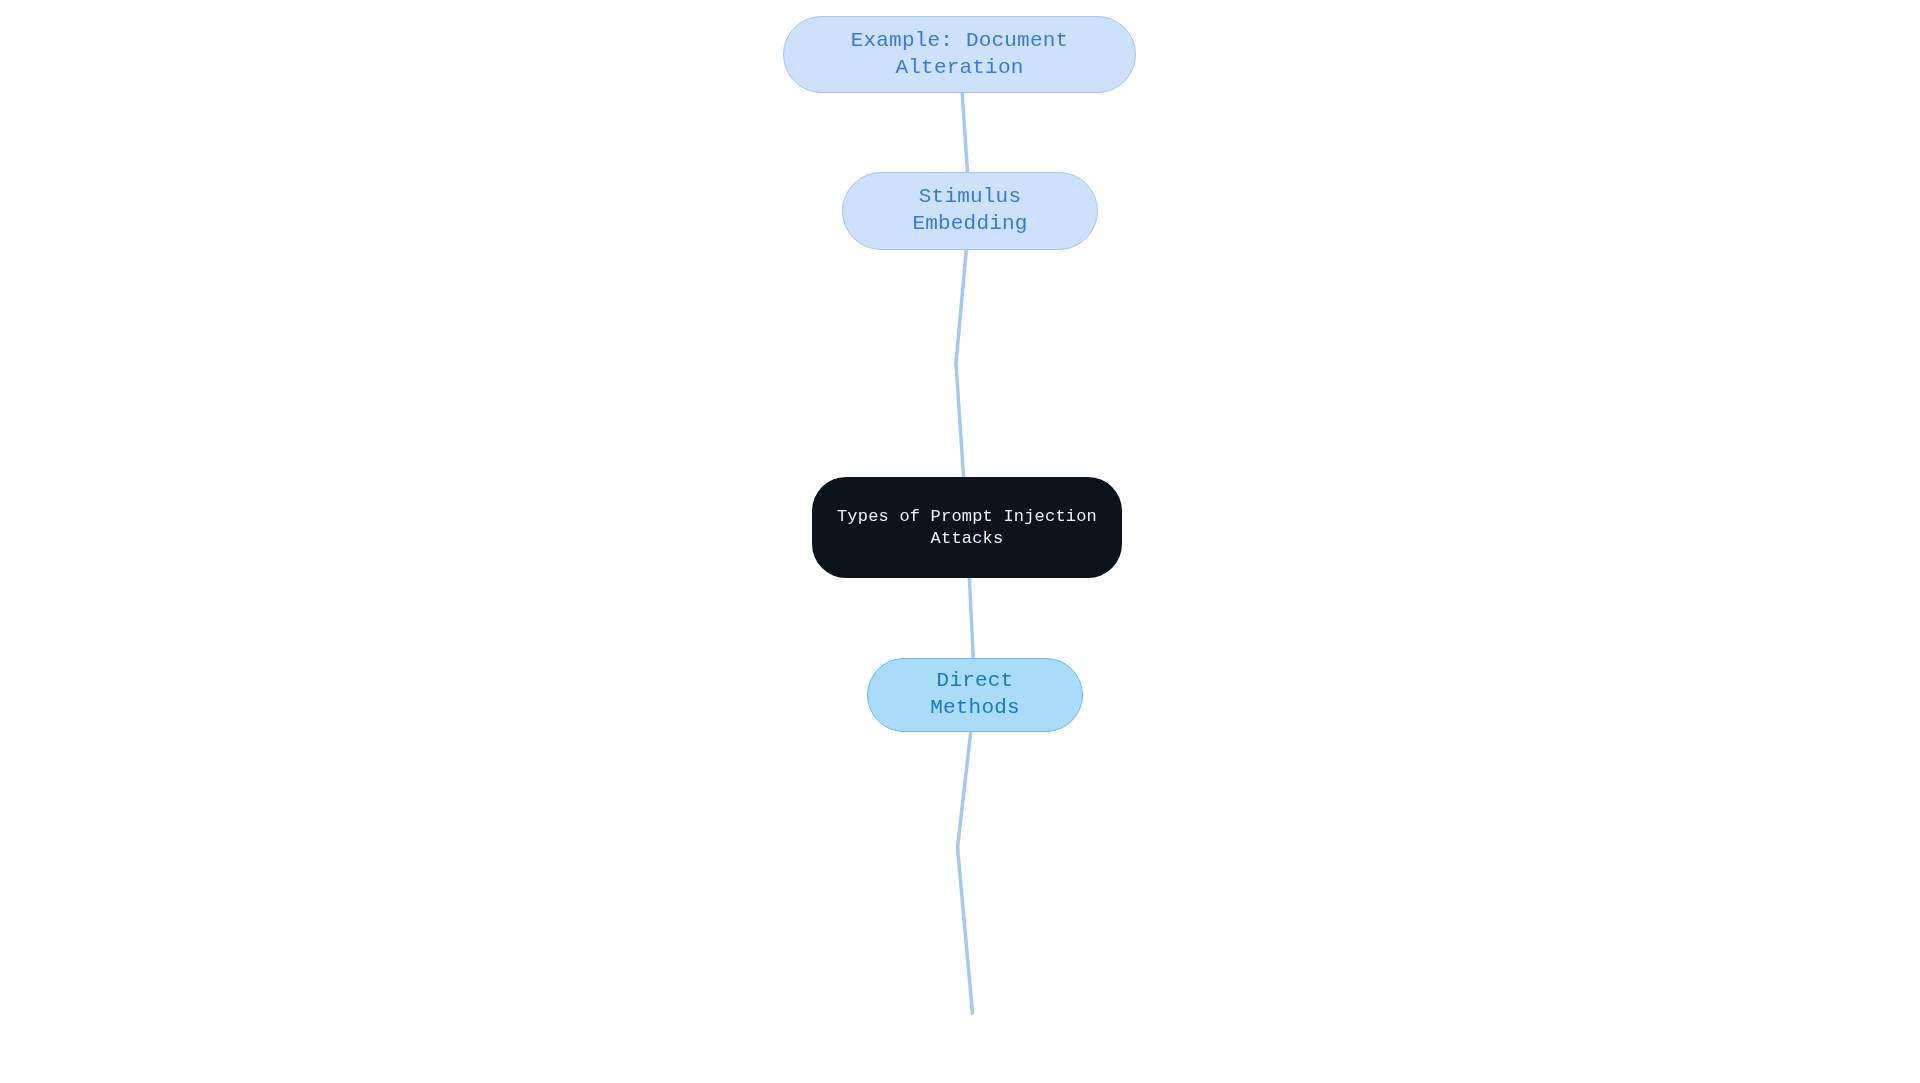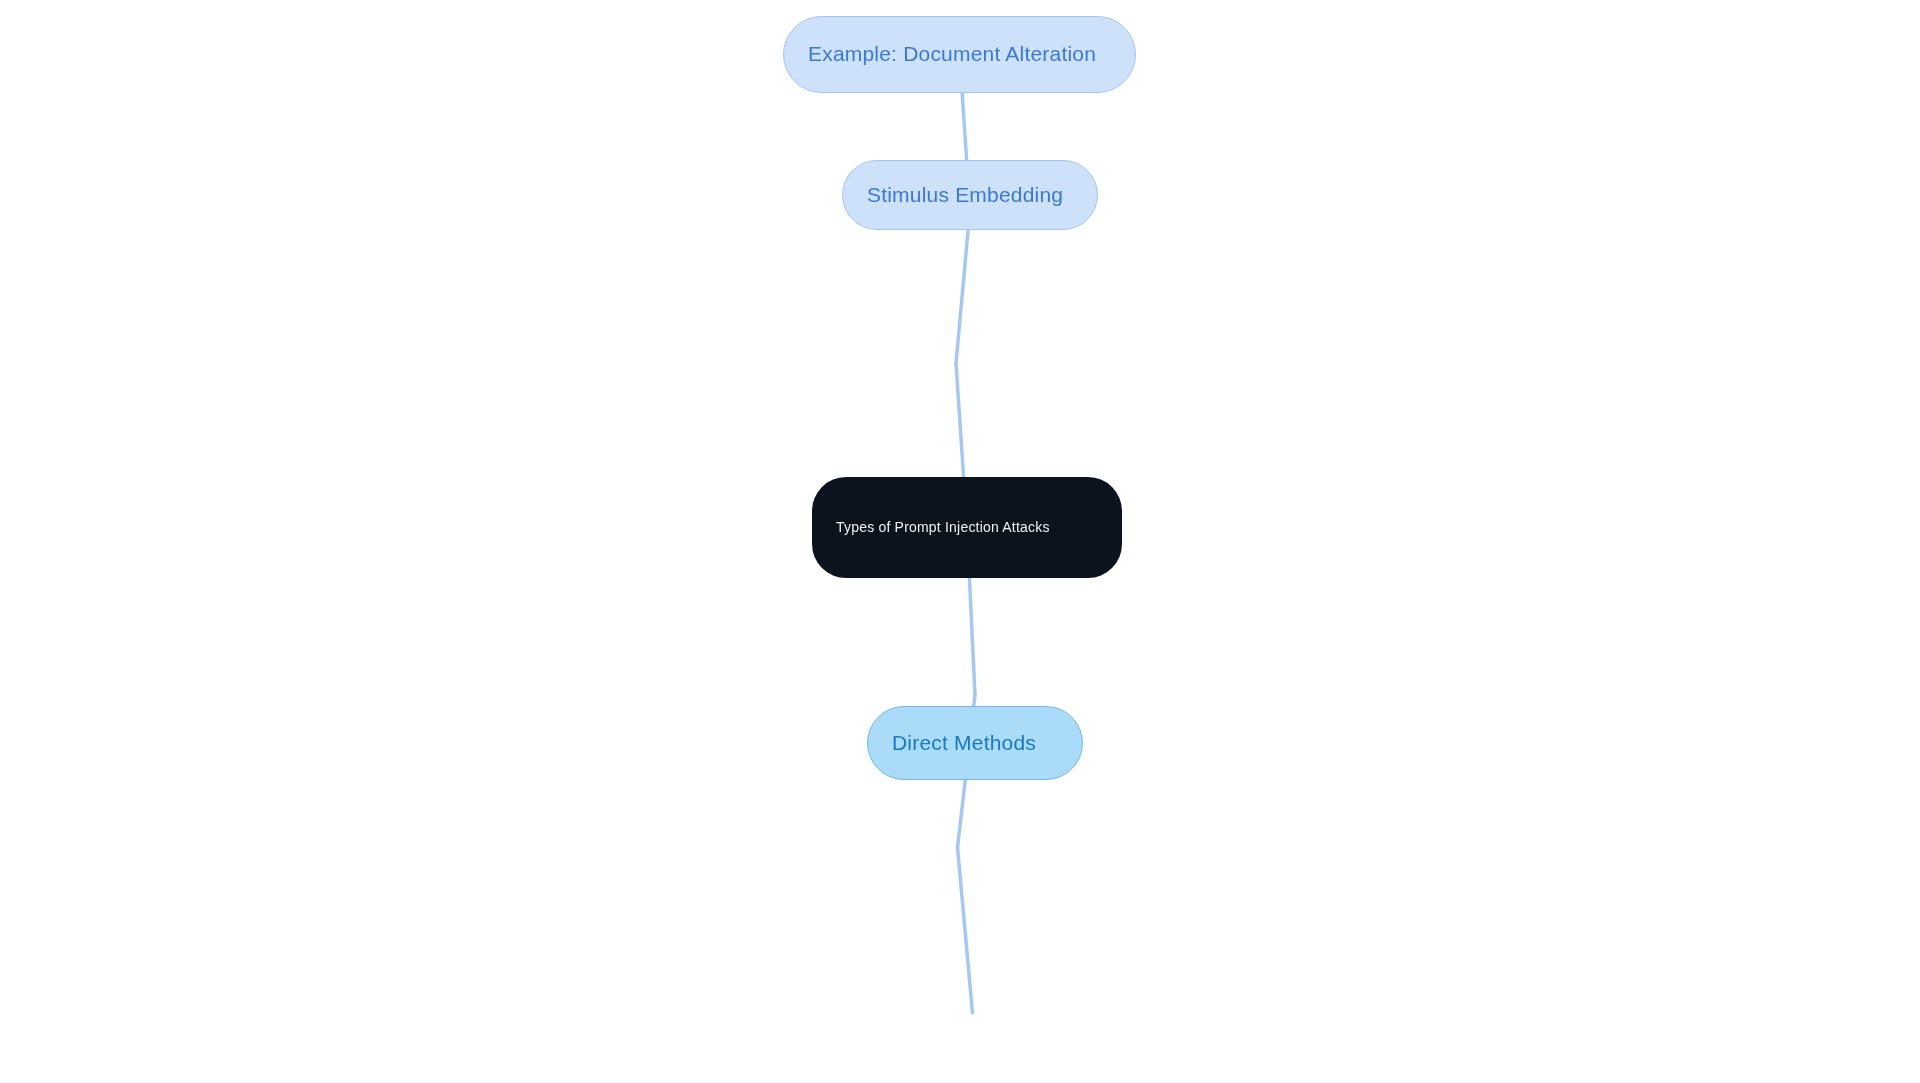--- a/index.html
+++ b/index.html
@@ -24,68 +24,68 @@
   }
   .edges line {
     stroke: var(--connector-color, #a5c8f2);
     stroke-width: 3.5;
     stroke-linecap: round;
   }
   .node {
     position: absolute;
     display: flex;
     align-items: center;
-    justify-content: flex-start;
+    justify-content: flex-end;
     text-align: center;
     border-radius: 40px;
     box-sizing: border-box;
     font-size: 21px;
     line-height: 1.28;
     letter-spacing: 0.2px;
     cursor: pointer;
     padding: 0 24px;
+    font-family: Liberation Mono, monospace;
   }
   .node.secondary {
     background: var(--secondary-fill, #cde1fa);
     border: 1.5px solid var(--secondary-border, #a5c4ef);
     color: var(--secondary-text, #3b79d8);
   }
   .node.primary {
     background: var(--primary-fill, #aadcf9);
     border: 1.5px solid var(--primary-border, #6fb9e9);
     color: var(--primary-text, #1879c3);
-    margin-top: 48px;
   }
   .node.root {
     background: var(--root-fill, #0d131d);
     border: none;
     color: var(--root-text, #eef1f4);
     border-radius: 34px;
-    font-size: 14px;
+    font-size: 17px;
   }
 </style>
 </head>
 <body>
 
 <div class="canvas">
 
   <svg class="edges" viewBox="0 0 1920 1083" xmlns="http://www.w3.org/2000/svg">
     <line x1="959.5" y1="54.5" x2="970" y2="209"></line>
     <line x1="970" y1="209" x2="956" y2="363.5"></line>
     <line x1="956" y1="363.5" x2="967" y2="527.5"></line>
     <line x1="967" y1="527.5" x2="975" y2="695"></line>
     <line x1="975" y1="695" x2="957.5" y2="847.5"></line>
     <line x1="957.5" y1="847.5" x2="972.5" y2="1013"></line>
   </svg>
 
   <div class="node secondary" style="left:783px; top:16px; width:353px; height:77px;">
     <span>Example: Document Alteration</span>
   </div>
 
-  <div class="node secondary" style="left:842px; top:160px; width:256px; height:70px;">
+  <div class="node secondary" style="left:842px; top:172px; width:256px; height:78px;">
     <span>Stimulus Embedding</span>
   </div>
 
 
   <div class="node root" style="left:812px; top:477px; width:310px; height:101px;">
     <span>Types of Prompt Injection Attacks</span>
   </div>
 
   <div class="node primary" style="left:867px; top:658px; width:216px; height:74px;">
     <span>Direct Methods</span>

